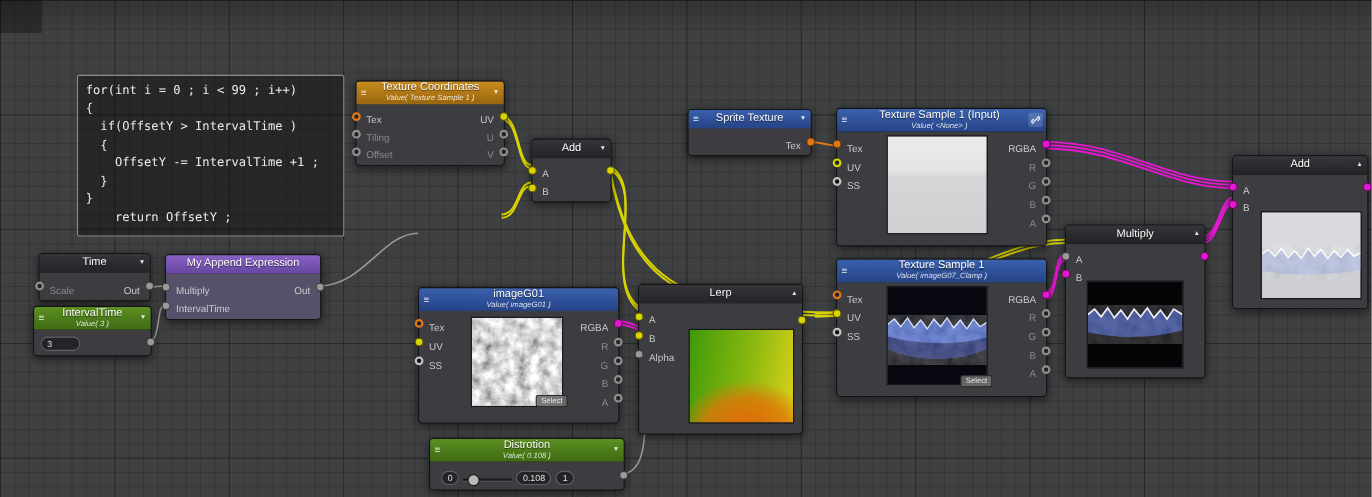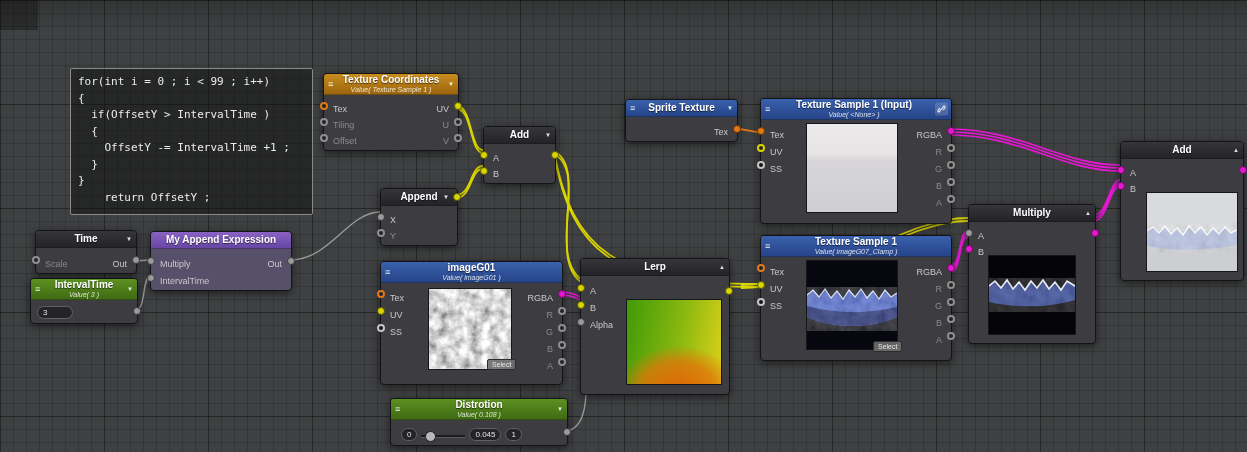--- a/index.html
+++ b/index.html
@@ -25,21 +25,21 @@
   .node{position:absolute;background:#3d3d41;border:1px solid #141417;border-radius:4px;
     box-shadow:0 2px 9px rgba(0,0,0,.55);z-index:2;}
   .nhead{position:relative;display:flex;align-items:center;justify-content:center;
     border-radius:3px 3px 0 0;border-bottom:1px solid rgba(0,0,0,.45);padding:1px 14px;min-height:14px;}
   .nhead.amber{background:linear-gradient(#c98d1d,#9a650e);}
   .nhead.blue{background:linear-gradient(#3a61ad,#264488);}
   .nhead.green{background:linear-gradient(#5d9022,#3f6b13);}
   .nhead.purple{background:linear-gradient(#8a62c4,#6747a3);}
   .nhead.dark{background:linear-gradient(#35353a,#242428);}
   .htxt{text-align:center;line-height:1.05;}
-  .ntitle{font-size:10px;font-weight:bold;color:#fff;text-shadow:0 1px 1px rgba(0,0,0,.6);white-space:nowrap;}
+  .ntitle{font-size:10px;font-weight:normal;color:#fff;text-shadow:0 1px 1px rgba(0,0,0,.6);white-space:nowrap;}
   .nsub{font-size:7px;font-style:italic;color:rgba(255,255,255,.82);white-space:nowrap;}
   .hicon{position:absolute;left:4px;top:50%;transform:translateY(-50%);font-size:9px;font-weight:bold;color:rgba(255,255,255,.9);}
   .hcaret{position:absolute;right:4px;top:50%;transform:translateY(-50%);font-size:6px;color:rgba(255,255,255,.85);}
   .hlink{position:absolute;right:3px;top:50%;transform:translateY(-50%);background:rgba(255,255,255,.16);border-radius:2px;padding:1px;display:flex;}
 
   .nbody{position:relative;padding:3px 0 4px 0;}
   .prow{position:relative;display:flex;align-items:flex-end;height:16px;}
   .plab{font-size:9px;color:#c9c9c9;white-space:nowrap;}
   .plab.in{margin-left:9px;}
   .plab.out{margin-left:auto;margin-right:9px;}
@@ -210,39 +210,20 @@
         <span class="plab in">A</span>
         <span class="port out s-yellow"></span>
       </div>
       <div class="prow">
         <span class="port in s-yellow"></span>
         <span class="plab in">B</span>
       </div>
     </div>
   </div>
 
-  <div class="node" style="left:380px;top:188px;width:76px">
-    <div class="nhead dark">
-      <div class="htxt">
-          <div class="ntitle">Append</div>
-        </div>
-      <span class="hcaret" style="right:8px">▼</span>
-      <span class="port out s-yellow"></span>
-    </div>
-    <div class="nbody">
-      <div class="prow">
-        <span class="port in s-gray"></span>
-        <span class="plab in">X</span>
-      </div>
-      <div class="prow">
-        <span class="port in r-gray"></span>
-        <span class="plab in dim">Y</span>
-      </div>
-    </div>
-  </div>
 
   <div class="node" style="left:35px;top:230px;width:100px">
     <div class="nhead dark">
       <div class="htxt">
           <div class="ntitle">Time</div>
         </div>
       <span class="hcaret">▼</span>
     </div>
     <div class="nbody">
       <div class="prow" style="height:18px">
@@ -352,21 +333,21 @@
       </div>
       <span class="hcaret">▼</span>
     </div>
     <div class="nbody">
       <div class="prow" style="height:18px;gap:4px;padding:0 10px">
         <span class="pill">0</span>
         <span class="slider">
           <span class="track"></span>
           <span class="handle"></span>
         </span>
-        <span class="pill">0.045</span>
+        <span class="pill">0.108</span>
         <span class="pill">1</span>
         <span class="port out s-gray"></span>
       </div>
     </div>
   </div>
 
   <div class="node" style="left:580px;top:258px;width:148px;height:135px">
     <div class="nhead dark">
       <div class="htxt">
           <div class="ntitle">Lerp</div>

